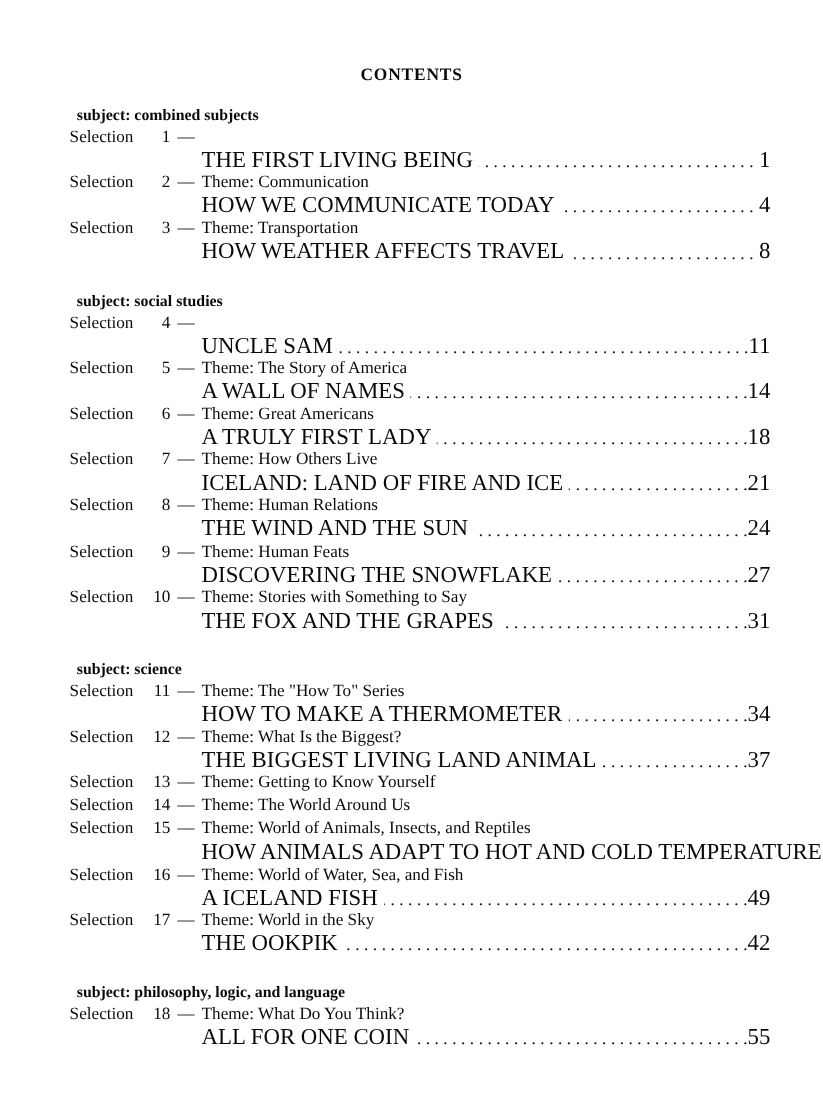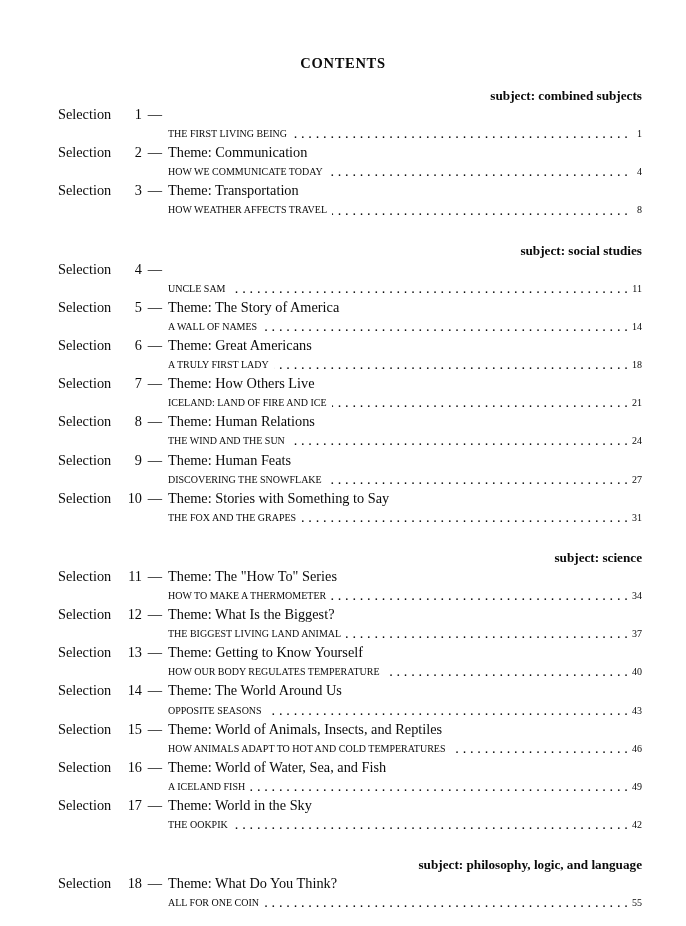--- a/index.html
+++ b/index.html
@@ -46,21 +46,21 @@
   }
 
   .section {
     margin: 0;
   }
   .section + .section {
     margin-top: 21px;
   }
 
   .section-heading {
-    text-align: right;
+    text-align: left;
     font-weight: bold;
     font-size: 13.2px;
     line-height: 19px;
     padding-left: 6px;
     white-space: nowrap;
   }
 
   
   .entry {
     position: relative;
@@ -91,23 +91,23 @@
     text-align: center;
   }
   .theme-text {
     flex: 1 1 auto;
     overflow: hidden;
   }
 
   
   .title-line {
     display: flex;
-    align-items: center;
+    align-items: flex-end;
     line-height: 19.1px;
-    font-size: 10px;
+    font-size: 19px;
     white-space: nowrap;
     padding-left: 110px;
   }
   .title-text {
     flex: 0 0 auto;
     padding-right: 5px;
   }
   .leader {
     flex: 1 1 auto;
     overflow: hidden;
@@ -300,37 +300,27 @@
             <span class="page-no">37</span>
           </div>
         </div>
         <div class="entry">
           <div class="entry-line">
             <span class="lbl-sel">Selection</span>
             <span class="lbl-num">13</span>
             <span class="lbl-dash">—</span>
             <span class="theme-text">Theme: Getting to Know Yourself</span>
           </div>
-          <div class="title-line">
-            <span class="title-text">HOW OUR BODY REGULATES TEMPERATURE</span>
-            <span class="leader"></span>
-            <span class="page-no">40</span>
-          </div>
         </div>
         <div class="entry">
           <div class="entry-line">
             <span class="lbl-sel">Selection</span>
             <span class="lbl-num">14</span>
             <span class="lbl-dash">—</span>
             <span class="theme-text">Theme: The World Around Us</span>
-          </div>
-          <div class="title-line">
-            <span class="title-text">OPPOSITE SEASONS</span>
-            <span class="leader"></span>
-            <span class="page-no">43</span>
           </div>
         </div>
         <div class="entry">
           <div class="entry-line">
             <span class="lbl-sel">Selection</span>
             <span class="lbl-num">15</span>
             <span class="lbl-dash">—</span>
             <span class="theme-text">Theme: World of Animals, Insects, and Reptiles</span>
           </div>
           <div class="title-line">

